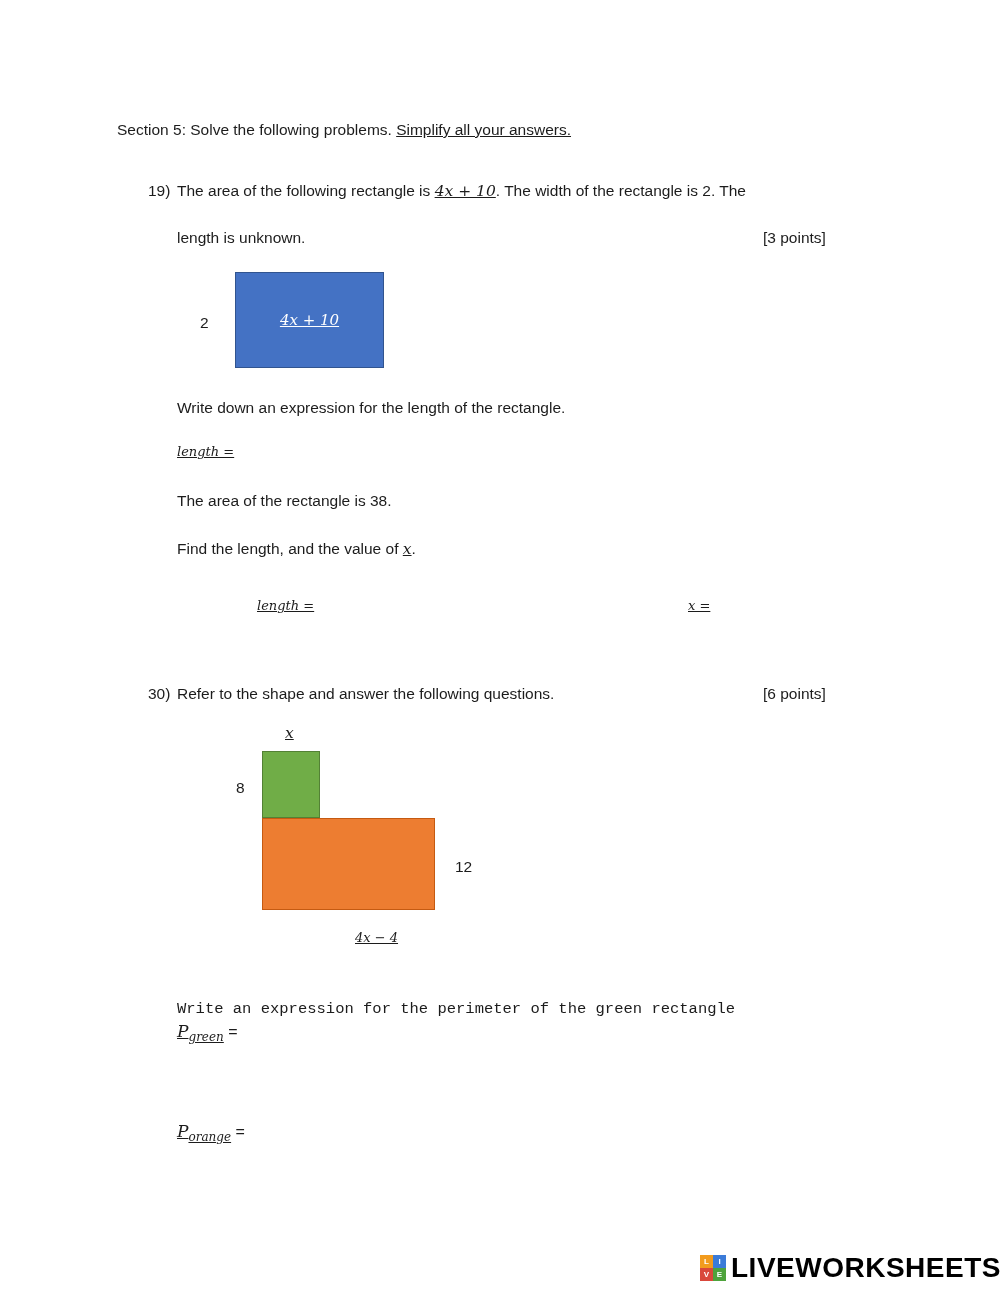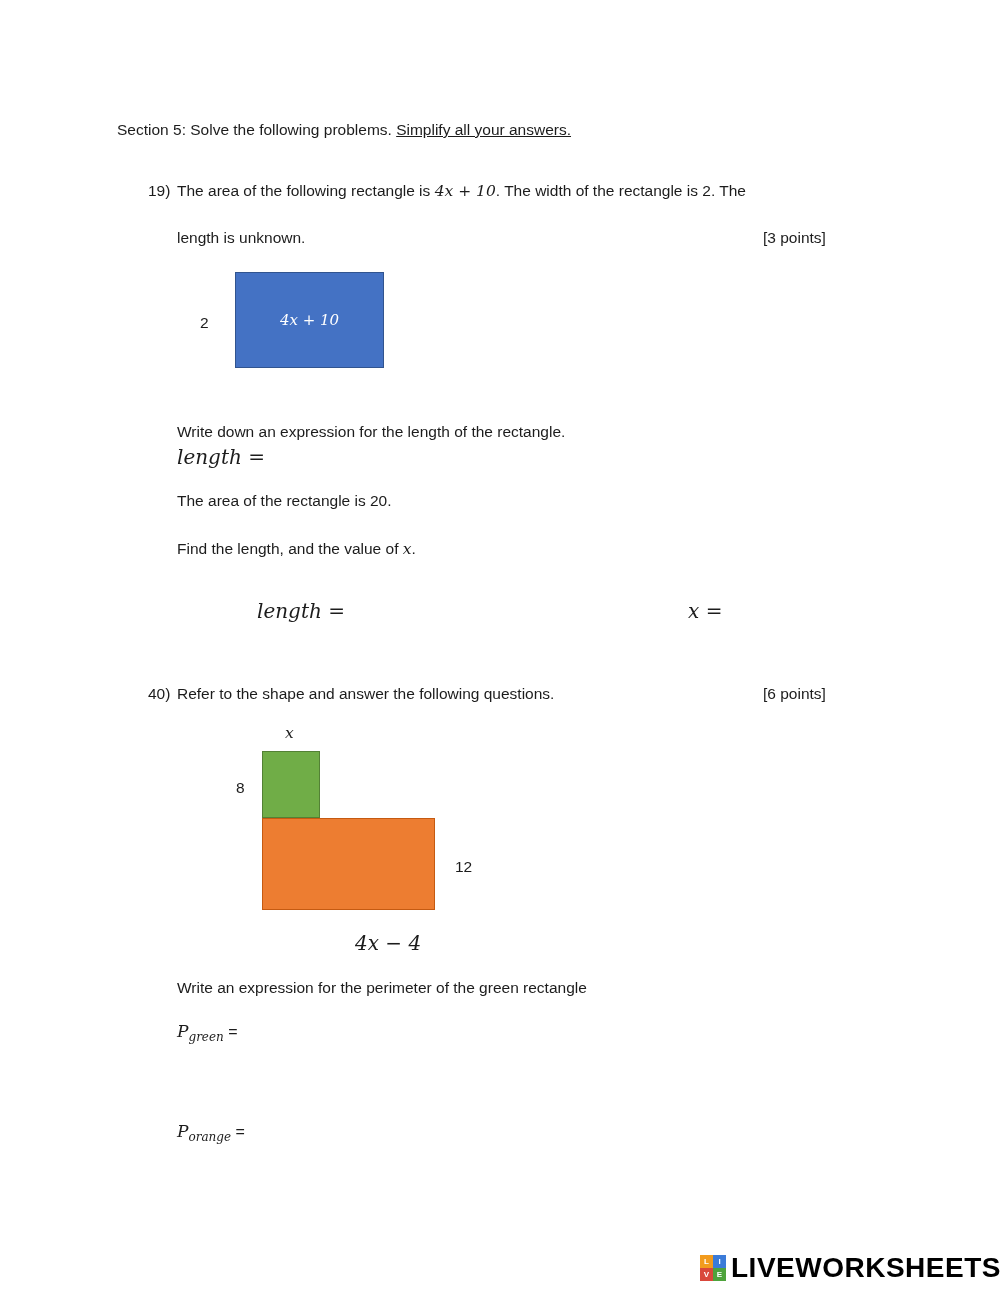--- a/index.html
+++ b/index.html
@@ -19,40 +19,41 @@
   .abs { position: absolute; }
   .t {
     font-size: 15.5px;
     line-height: 1.3;
     color: #1c1c1c;
     white-space: nowrap;
   }
   .math {
     font-family: "DejaVu Serif", serif;
     font-style: italic;
+    text-decoration: underline;
   }
   .underline { text-decoration: underline; }
   .num {
     display: inline-block;
     width: 29px;
   }
   .shape {
     position: absolute;
     box-sizing: border-box;
   }
   .shape-label {
     display: flex;
     align-items: center;
     justify-content: center;
     width: 100%;
     height: 100%;
     color: #ffffff;
     font-size: 15px;
   }
-  .eq16 { font-size: 20px; }
+  .eq16 { font-size: 13px; }
   .p-line { font-size: 17px; }
   .p-line sub {
     font-size: 12px;
   }
   .p-line .eqsign {
     font-family: "Liberation Sans", sans-serif;
     font-style: normal;
     font-size: 16px;
   }
   .brand {
@@ -97,42 +98,42 @@
     <span class="num">19)</span><span>The area of the following rectangle is </span><span class="math">4x + 10</span><span>. The width of the rectangle is 2. The</span>
   </div>
   <div class="abs t" style="left:177px; top:228px;">length is unknown.</div>
   <div class="abs t" style="left:763px; top:228px;">[3 points]</div>
 
   <div class="abs t" style="left:200px; top:313px;">2</div>
   <div class="shape" style="left: 235px; top: 272px; width: 149px; height: 96px; border: 1px solid rgb(49, 84, 143); background-color: rgb(68, 114, 196);">
     <span class="shape-label math">4x + 10</span>
   </div>
 
-  <div class="abs t" style="left:177px; top:398px;margin-top:24px;">Write down an expression for the length of the rectangle.</div>
+  <div class="abs t" style="left:177px; top:398px;">Write down an expression for the length of the rectangle.</div>
   <div class="abs t math eq16" style="left:177px; top:444px;">length =</div>
-  <div class="abs t" style="left:177px; top:491px;">The area of the rectangle is 20.</div>
+  <div class="abs t" style="left:177px; top:491px;">The area of the rectangle is 38.</div>
   <div class="abs t" style="left:177px; top:539px;">
     <span>Find the length, and the value of </span><span class="math">x</span><span>.</span>
   </div>
   <div class="abs t math eq16" style="left:257px; top:598px;">length =</div>
   <div class="abs t math eq16" style="left:688px; top:598px;">x =</div>
 
   <div class="abs t" style="left:148px; top:684px;">
-    <span class="num">40)</span><span>Refer to the shape and answer the following questions.</span>
+    <span class="num">30)</span><span>Refer to the shape and answer the following questions.</span>
   </div>
   <div class="abs t" style="left:763px; top:684px;">[6 points]</div>
 
   <div class="abs t math" style="left:285px; top:723px;">x</div>
   <div class="abs t" style="left:236px; top:778px;">8</div>
   <div class="shape" style="left: 262px; top: 751px; width: 58px; height: 67px; border: 1px solid rgb(83, 129, 53); z-index: 2; background-color: rgb(112, 173, 71);"></div>
   <div class="shape" style="left: 262px; top: 818px; width: 173px; height: 92px; border: 1px solid rgb(197, 90, 17); background-color: rgb(237, 125, 49);"></div>
   <div class="abs t" style="left:455px; top:857px;">12</div>
   <div class="abs t math eq16" style="left:324px; top:930px;margin-left:31px;">4x − 4</div>
 
-  <div class="abs t" style="left:177px; top:978px;">Write an expression for the perimeter of the green rectangle</div>
+  <div class="abs t" style="left:177px; top:999px;font-family:Liberation Mono, monospace;">Write an expression for the perimeter of the green rectangle</div>
   <div class="abs t p-line" style="left:177px; top:1020px;">
     <span class="math">P</span><sub class="math">green</sub><span class="eqsign"> =</span>
   </div>
   <div class="abs t p-line" style="left:177px; top:1120px;">
     <span class="math">P</span><sub class="math">orange</sub><span class="eqsign"> =</span>
   </div>
 
   <div class="brand" style="left:700px; top:1252px;">
     <span class="logo">
       <span class="tile" style="background-color: rgb(242, 155, 29);">L</span>

